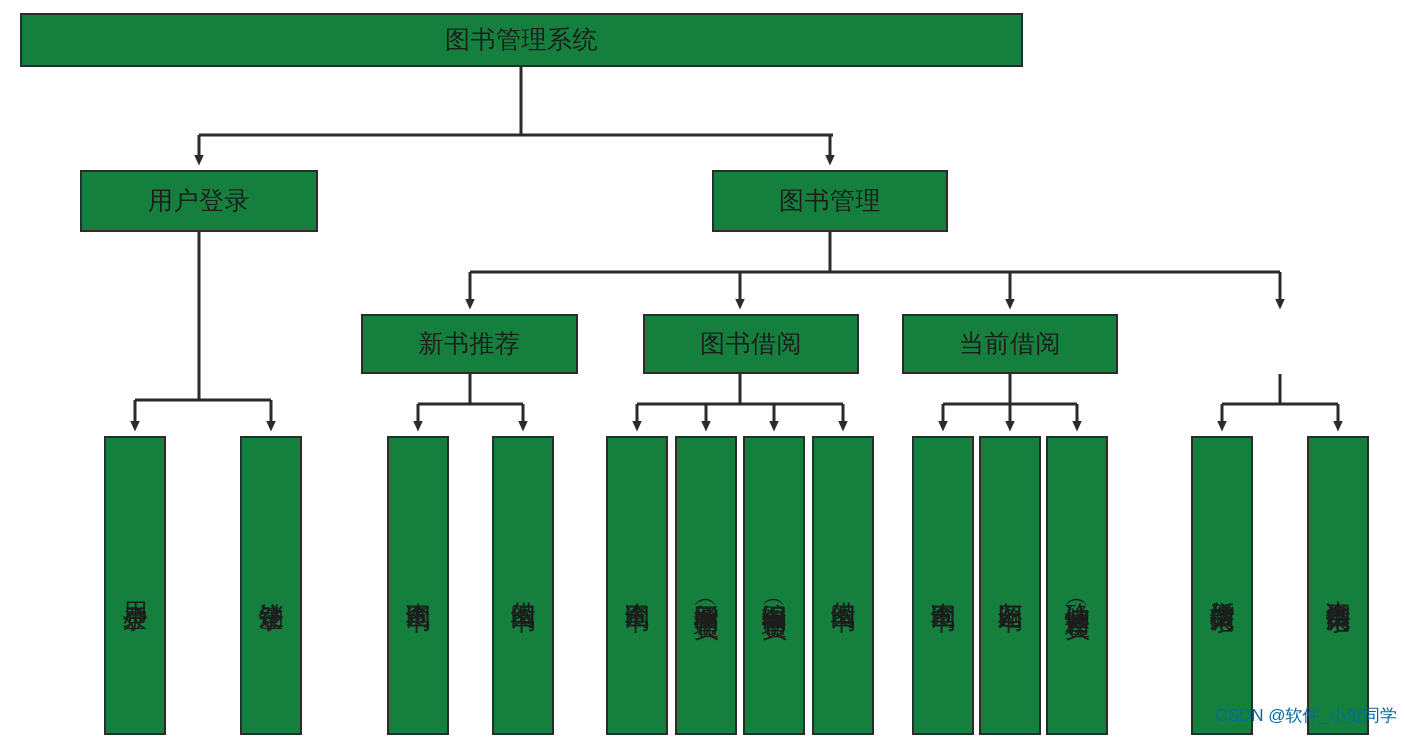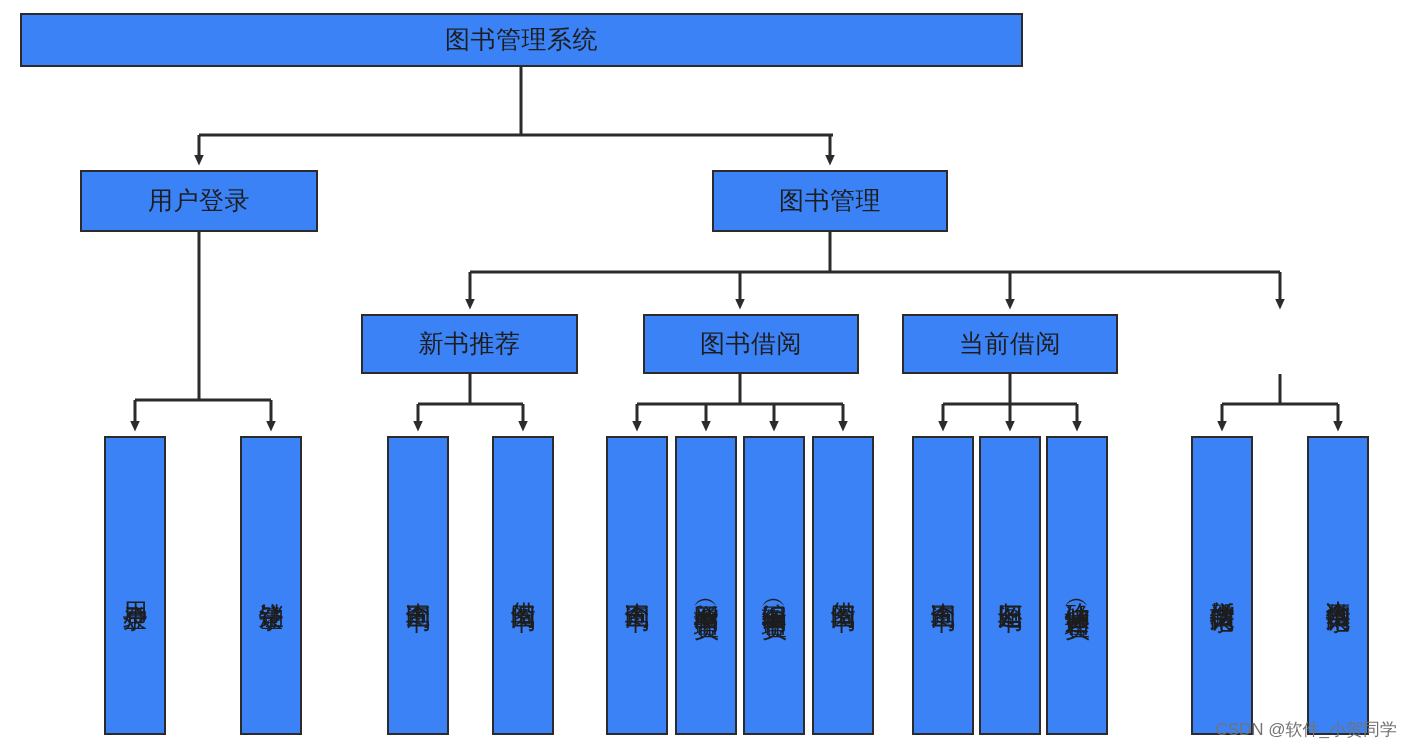--- a/index.html
+++ b/index.html
@@ -9,21 +9,21 @@
     background:#ffffff;
     font-family:"Liberation Sans","DejaVu Sans",sans-serif;
     overflow:hidden;
   }
   #canvas{position:relative;width:1405px;height:747px;}
   #wires{position:absolute;left:0;top:0;width:1405px;height:747px;}
 
   .node{
     position:absolute;
     box-sizing:border-box;
-    background:#3b82f6;
+    background:#15803d;
     border:2.5px solid #2b2b2b;
     display:flex;
     align-items:center;
     justify-content:center;
     color:#1d1d1d;
   }
   .node .lbl{
     display:block;
     white-space:pre;
     line-height:1.02;
@@ -54,23 +54,23 @@
     justify-content:center;
   }
   .node.leaf.toplong .lbl{
     align-items:flex-start;
     padding-top:6px;
   }
 
   #watermark{
     position:absolute;
     right:8px;
-    bottom:6px;
+    bottom:20px;
     font-size:17px;
-    color:#737373;
+    color:#0369a1;
     white-space:pre;
     user-select:none;
   }
 </style>
 </head>
 <body>
 
 <div id="canvas">
 
   <svg id="wires" viewBox="0 0 1405 747" xmlns="http://www.w3.org/2000/svg">

